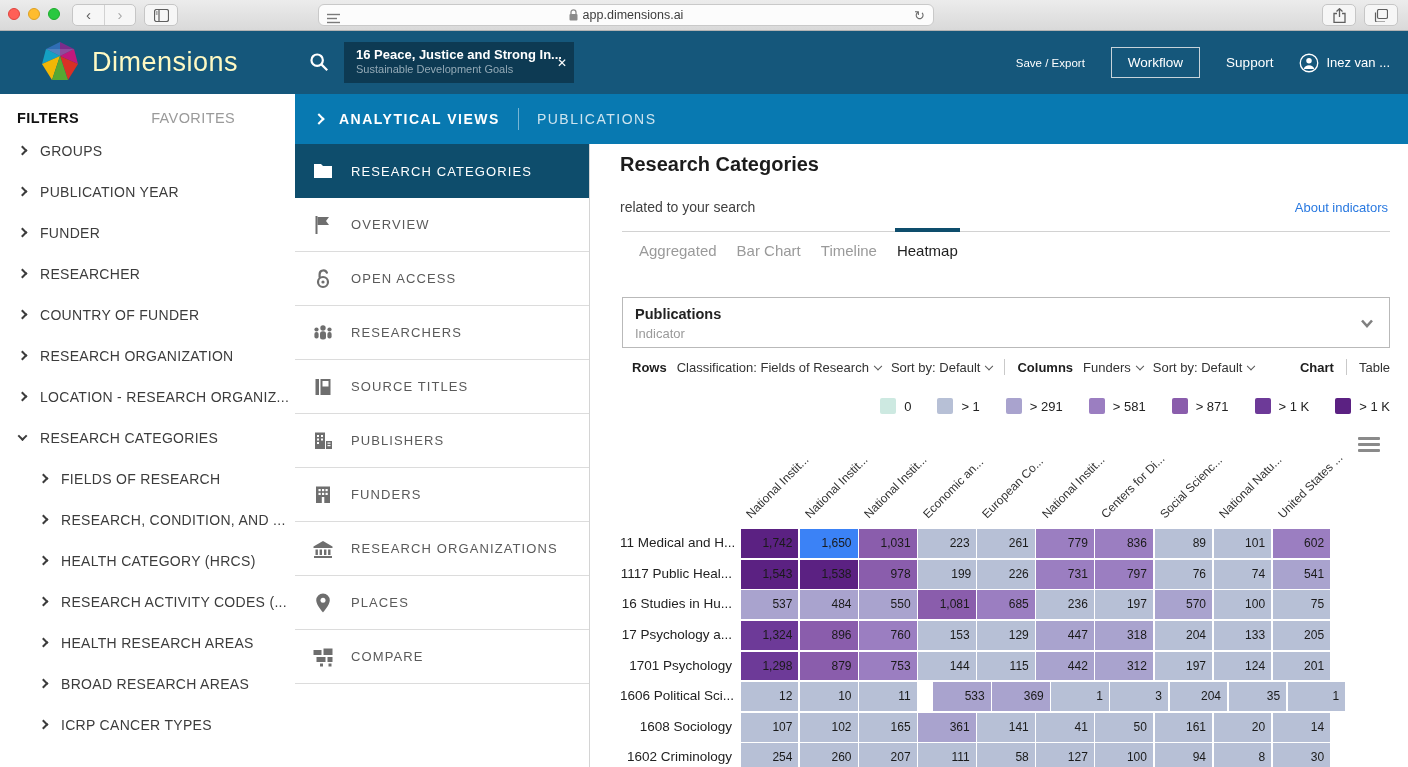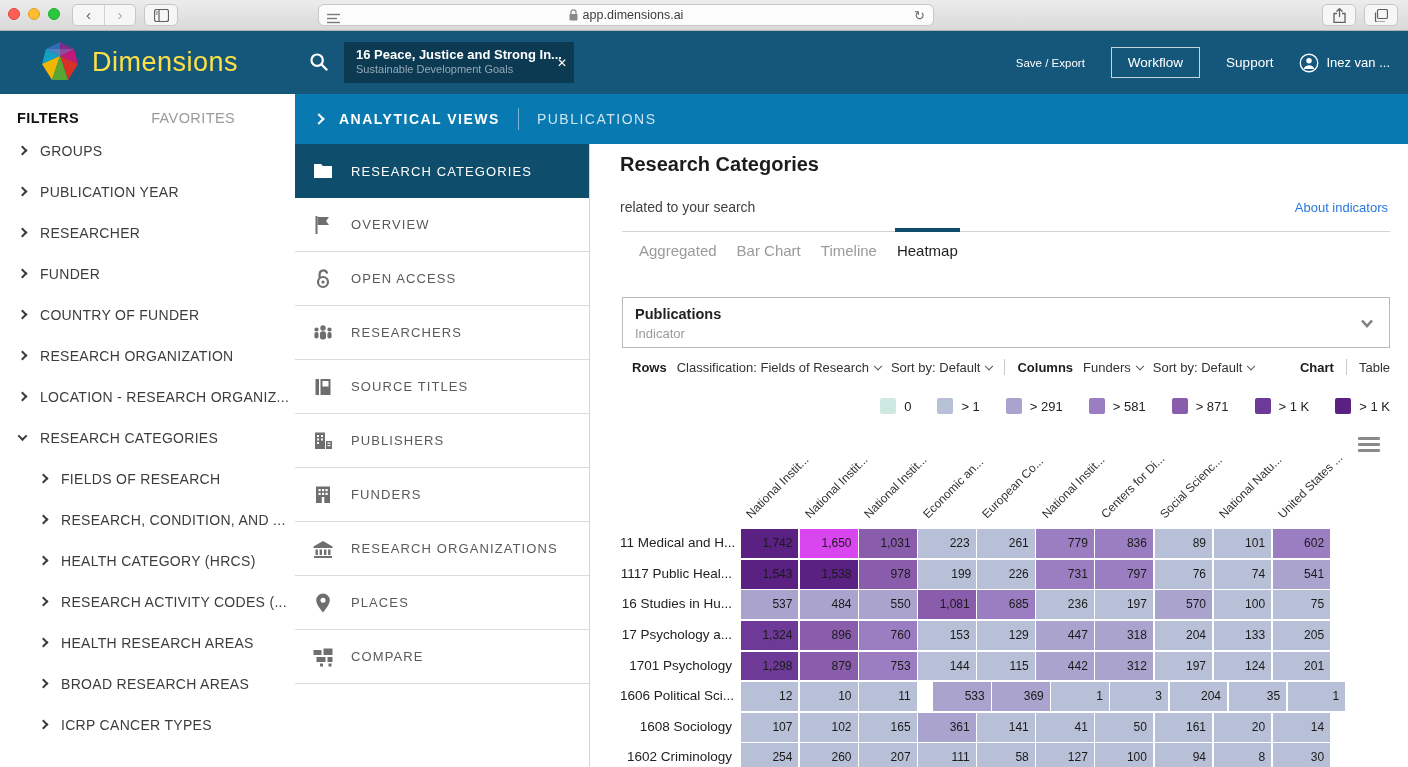--- a/index.html
+++ b/index.html
@@ -27,21 +27,21 @@
   .url-center { position:absolute; left:0; right:0; top:0; height:100%;
     display:flex; align-items:center; justify-content:center; gap:5px;
     font-size:12.5px; color:#3d3d3d; }
   .reload-icon { position:absolute; right:8px; top:2.5px; font-size:13px; color:#6d6d6d; }
   .share-btn { left:1322px; width:34px; }
   .tabs-btn { left:1364px; width:34px; }
 
   
   .app-header { position:absolute; left:0; top:31px; width:1408px; height:63px; background:#15577B; }
   .brand { position:absolute; left:38px; top:9px; display:flex; align-items:center; gap:10px; }
-  .brand-name { color:#fde047; font-size:27px; font-weight:300; letter-spacing:0.5px; }
+  .brand-name { color:#fef9c3; font-size:27px; font-weight:300; letter-spacing:0.5px; }
   .hdr-search-icon { position:absolute; left:308px; top:20px; }
   .search-tag { position:absolute; left:344px; top:11px; width:230px; height:41px;
     background:#0D3A53; padding:5px 26px 0 12px; }
   .tag-title { color:#fff; font-size:13px; font-weight:bold; white-space:nowrap; }
   .tag-sub { color:#93a9b6; font-size:11px; margin-top:1px; white-space:nowrap; }
   .tag-close { position:absolute; right:7px; top:14px; color:#fff; font-size:12px; cursor:default; }
   .search-underline { position:absolute; left:307px; top:90px; width:791px; height:1px;
     background:rgba(255,255,255,0.4); }
   .hdr-right { position:absolute; right:18px; top:0; height:63px; display:flex;
     align-items:center; gap:26px; color:#fff; }
@@ -229,25 +229,25 @@
         <div class="f-item">
           <span class="chev right"></span>
           <span>GROUPS</span>
         </div>
         <div class="f-item">
           <span class="chev right"></span>
           <span>PUBLICATION YEAR</span>
         </div>
         <div class="f-item">
           <span class="chev right"></span>
+          <span>FUNDER</span>
+        </div>
+        <div class="f-item">
+          <span class="chev right"></span>
           <span>RESEARCHER</span>
-        </div>
-        <div class="f-item">
-          <span class="chev right"></span>
-          <span>FUNDER</span>
         </div>
         <div class="f-item">
           <span class="chev right"></span>
           <span>COUNTRY OF FUNDER</span>
         </div>
         <div class="f-item">
           <span class="chev right"></span>
           <span>RESEARCH ORGANIZATION</span>
         </div>
         <div class="f-item">
@@ -497,21 +497,21 @@
       <div class="colhead" style="left: 1048.5px; top: 521px;">National Instit...</div>
       <div class="colhead" style="left: 1107.6px; top: 521px;">Centers for Di...</div>
       <div class="colhead" style="left: 1166.7px; top: 521px;">Social Scienc...</div>
       <div class="colhead" style="left: 1225.8px; top: 521px;">National Natu...</div>
       <div class="colhead" style="left: 1284.9px; top: 521px;">United States ...</div>
     </div>
   <div class="heatmap" id="heatmap">
       <div class="hm-row">
         <div class="hm-label">11 Medical and H...</div>
         <div class="hm-cell" style="background: rgb(91, 33, 130);">1,742</div>
-        <div class="hm-cell" style="background: #d946ef;">1,650</div>
+        <div class="hm-cell" style="background: #3b82f6;">1,650</div>
         <div class="hm-cell" style="background: rgb(138, 93, 172);">1,031</div>
         <div class="hm-cell" style="background: rgb(183, 192, 214);">223</div>
         <div class="hm-cell" style="background: rgb(183, 192, 214);">261</div>
         <div class="hm-cell" style="background: rgb(155, 126, 193);">779</div>
         <div class="hm-cell" style="background: rgb(155, 126, 193);">836</div>
         <div class="hm-cell" style="background: rgb(183, 192, 214);">89</div>
         <div class="hm-cell" style="background: rgb(183, 192, 214);">101</div>
         <div class="hm-cell" style="background: rgb(155, 126, 193);">602</div>
       </div>
       <div class="hm-row">

